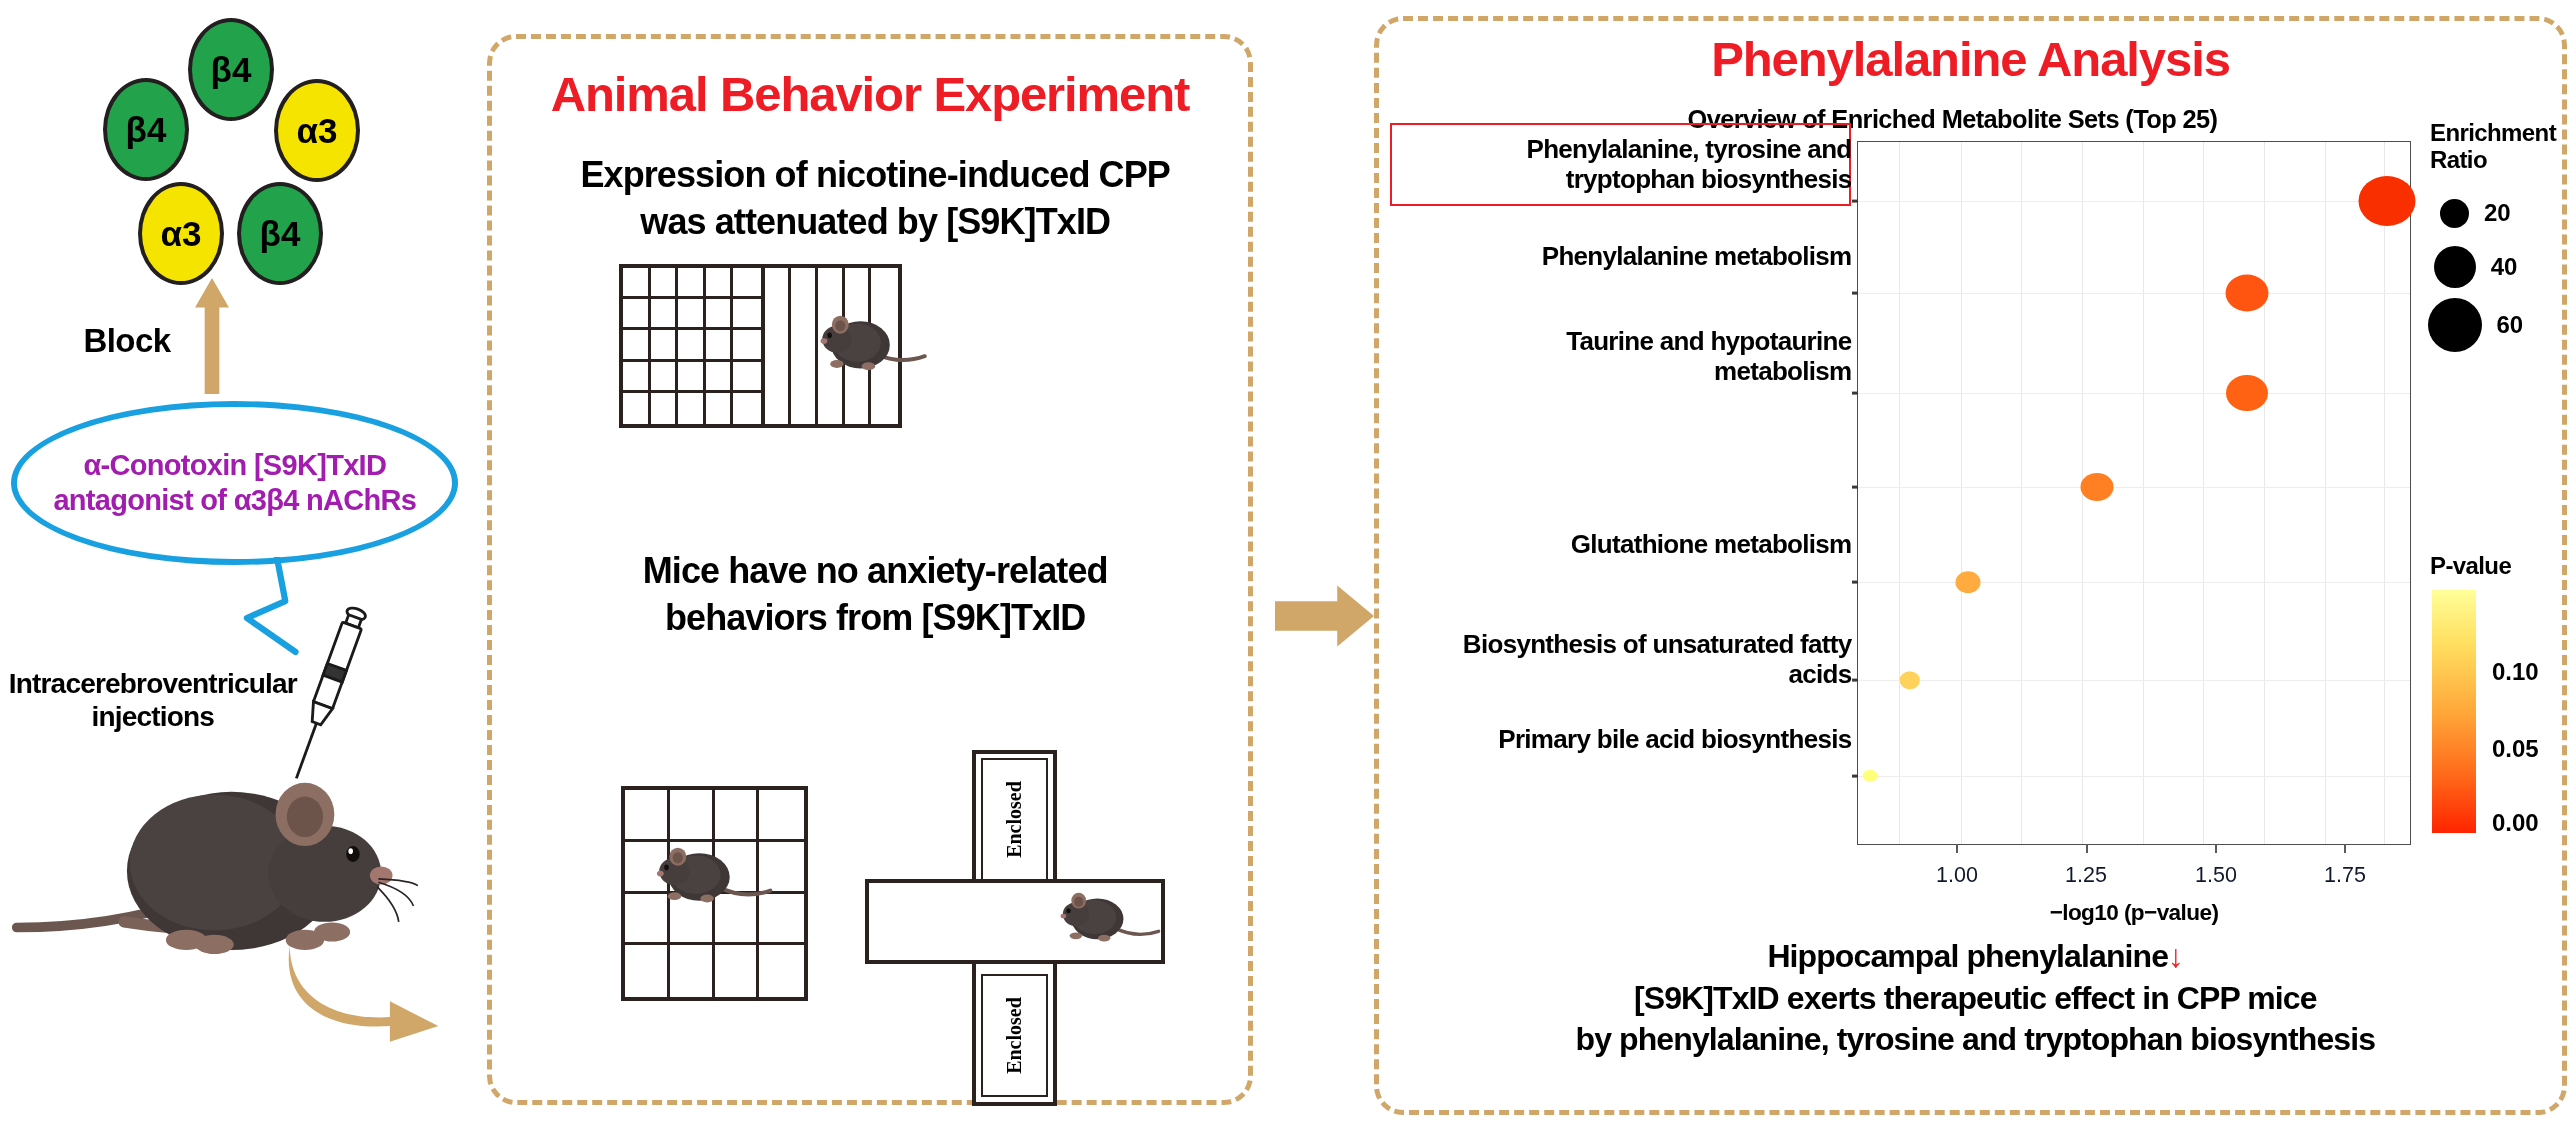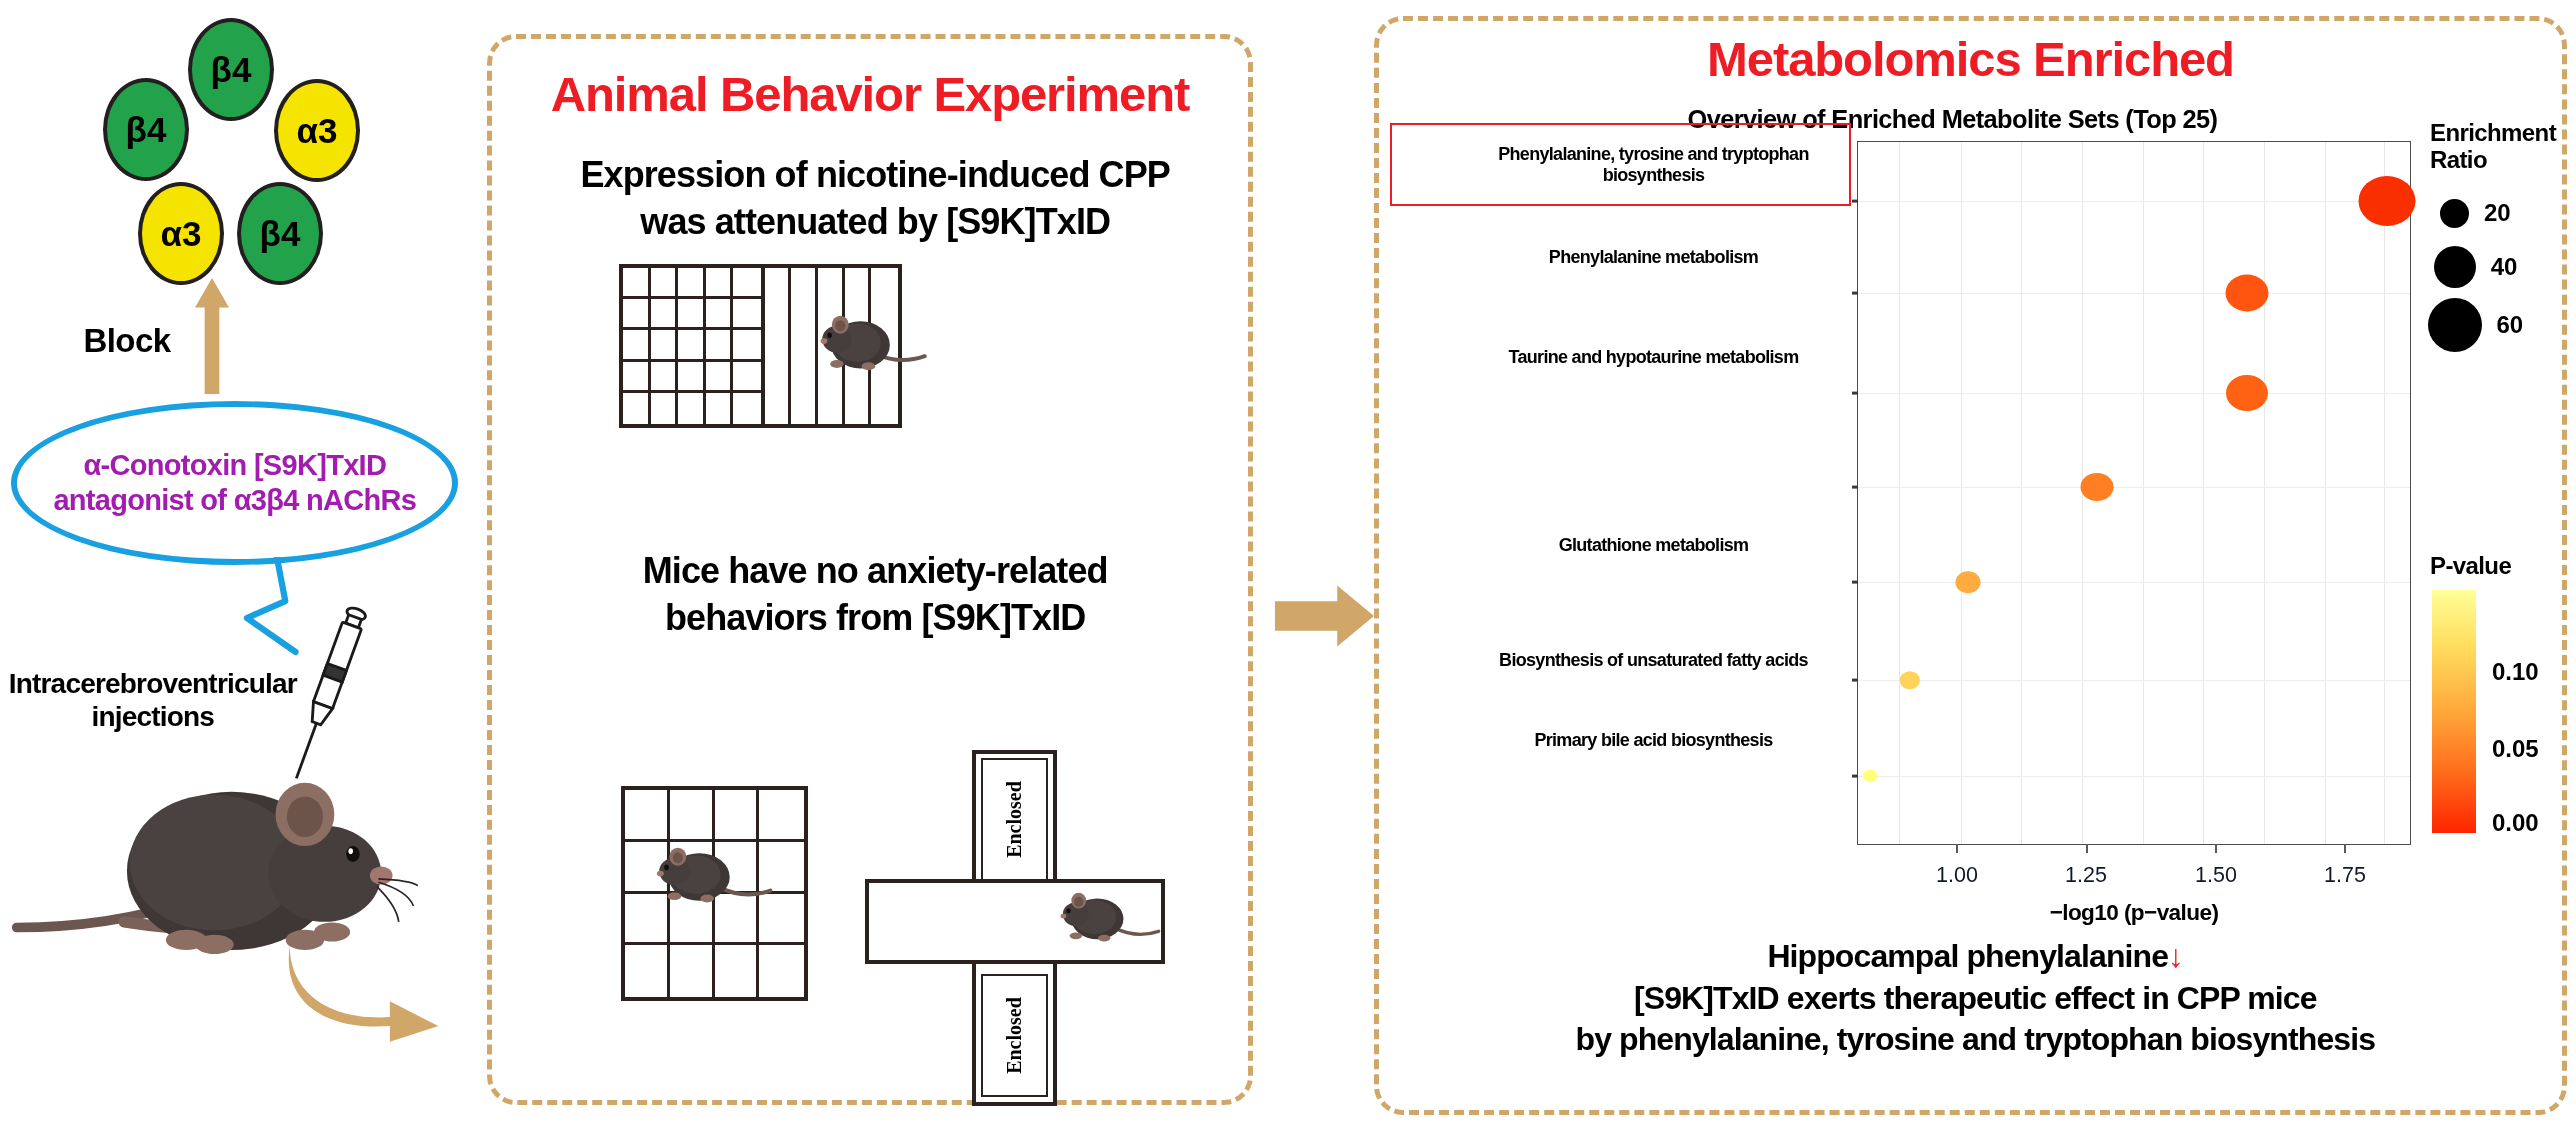--- a/index.html
+++ b/index.html
@@ -125,22 +125,22 @@
   .xtick { position:absolute; bottom:-9px; width:1.7px; height:9px; background:#5a5a5a; }
   .xticklabel { position:absolute; bottom:-44px; transform:translateX(-50%);
                 font-size:21.5px; font-weight:normal; color:#0f172a; }
   #xaxis-label {
     position:absolute; left:478px; top:879px; width:554px; text-align:center;
     font-size:22.6px; font-weight:bold; letter-spacing:-0.6px;
   }
 
   
   .ycat {
-    position:absolute; right:0; width:396px; text-align:center;
-    font-weight:bold; font-size:18px; line-height:1.14; letter-spacing:-0.7px;
+    position:absolute; right:0; width:396px; text-align:right;
+    font-weight:bold; font-size:26px; line-height:1.14; letter-spacing:-0.7px;
     transform:translateY(-50%);
   }
   #ycat-wrap { position:absolute; left:8.5px; top:120px; width:464px; height:704px; }
   #highlight-box {
     position:absolute; left:2.8px; top:-18px; width:461px; height:83px;
     border:2.8px solid #ee1c25;
   }
 
   
   #legend-size { position:absolute; left:1051px; top:99px; width:130px; }
@@ -376,21 +376,21 @@
       </g>
     </svg>
   </div>
 </div>
 
 <svg id="panel-arrow" viewBox="0 0 175 120">
   <polygon points="0,34 110,34 110,6 175,60 110,114 110,86 0,86" fill="#d0a768"></polygon>
 </svg>
 
 <div id="right-panel">
-  <div id="right-title">Metabolomics Enriched</div>
+  <div id="right-title">Phenylalanine Analysis</div>
   <div id="chart-title">Overview of Enriched Metabolite Sets (Top 25)</div>
 
   <div id="ycat-wrap">
     <div id="highlight-box"></div>
     <div class="ycat" style="top:24px;">
       <span>Phenylalanine, tyrosine and tryptophan biosynthesis</span>
     </div>
     <div class="ycat" style="top:216px;">
       <span>Taurine and hypotaurine metabolism</span>
     </div>

